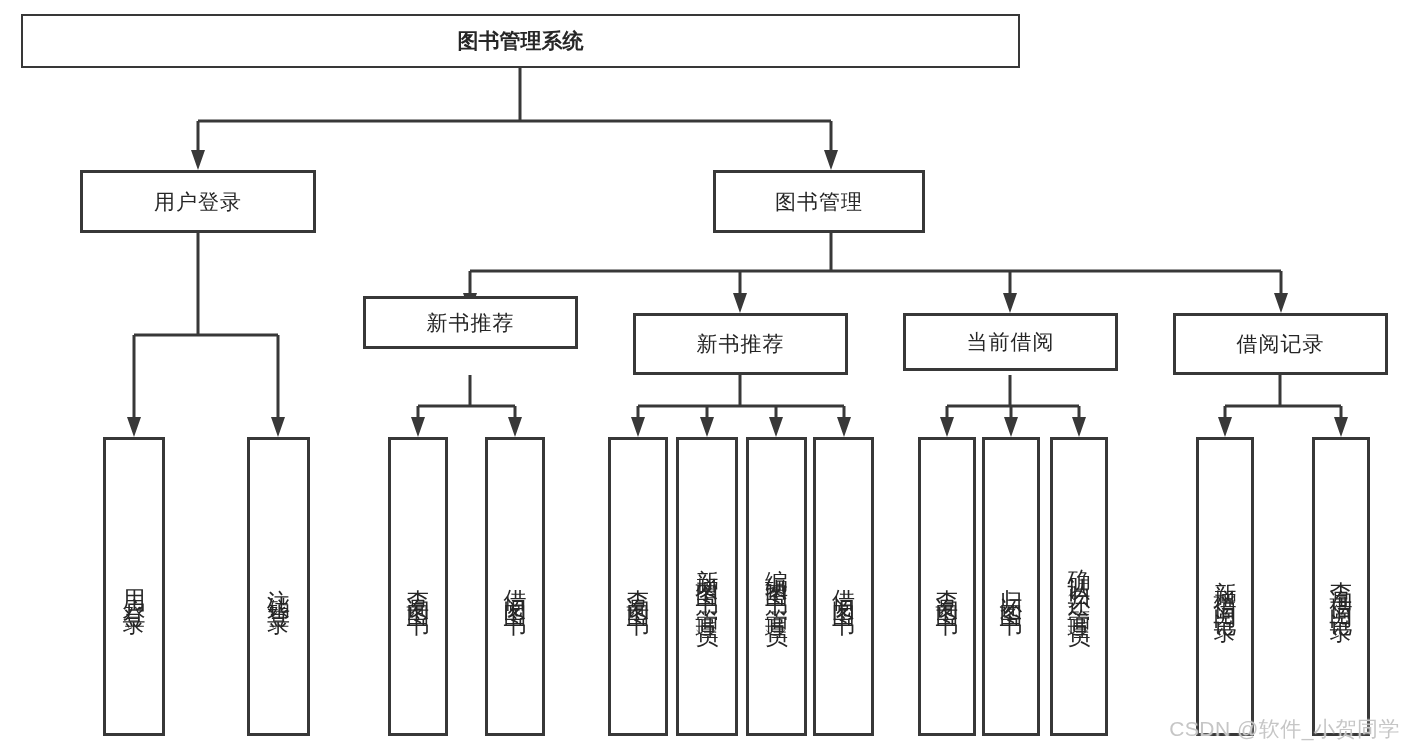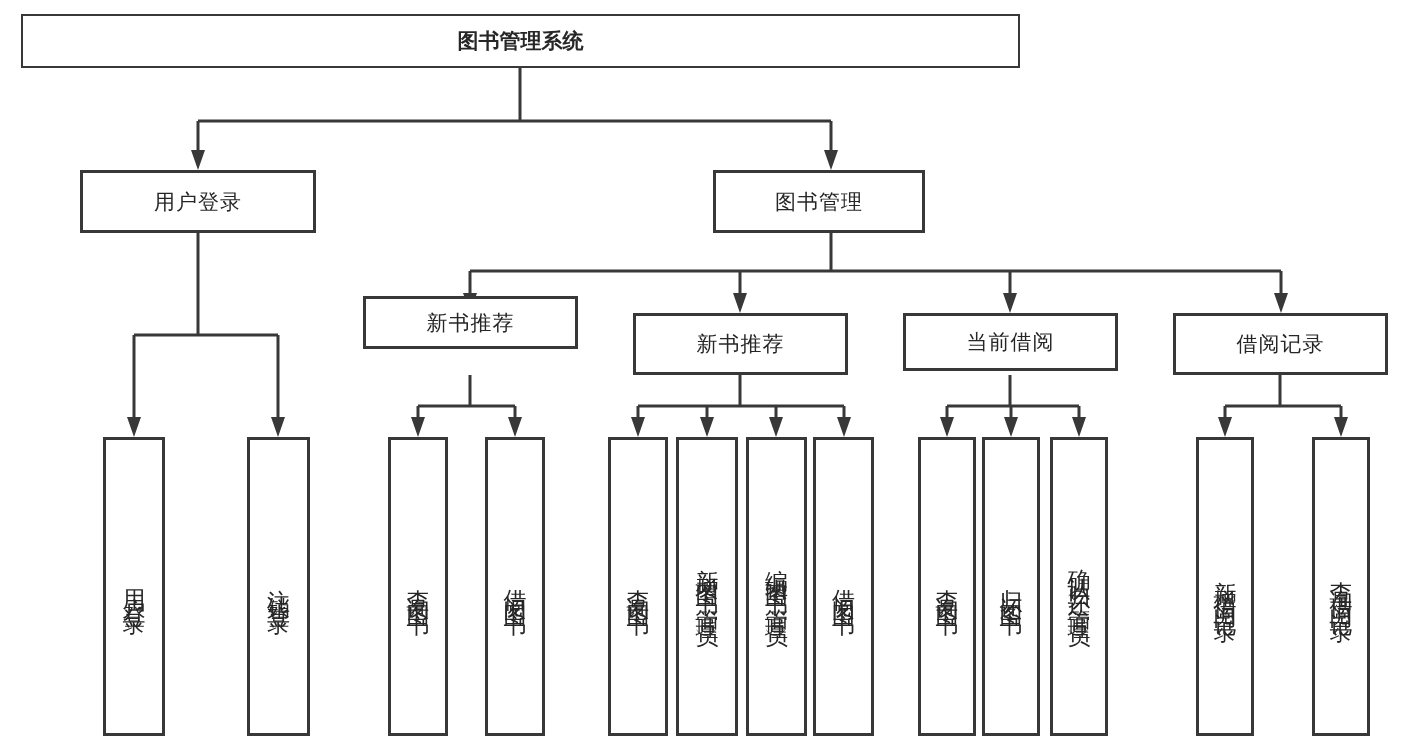--- a/index.html
+++ b/index.html
@@ -154,14 +154,15 @@
     <span class="vtext">确认归还（管理员）</span>
   </div>
 
   <div class="node leaf" style="left:1196px; width:58px;">
     <span class="vtext">新增借阅记录</span>
   </div>
   <div class="node leaf" style="left:1312px; width:58px;">
     <span class="vtext">查询借阅记录</span>
   </div>
 
+  <div class="watermark">CSDN @软件_小贺同学</div>
 
 </div>
 
 </body></html>

